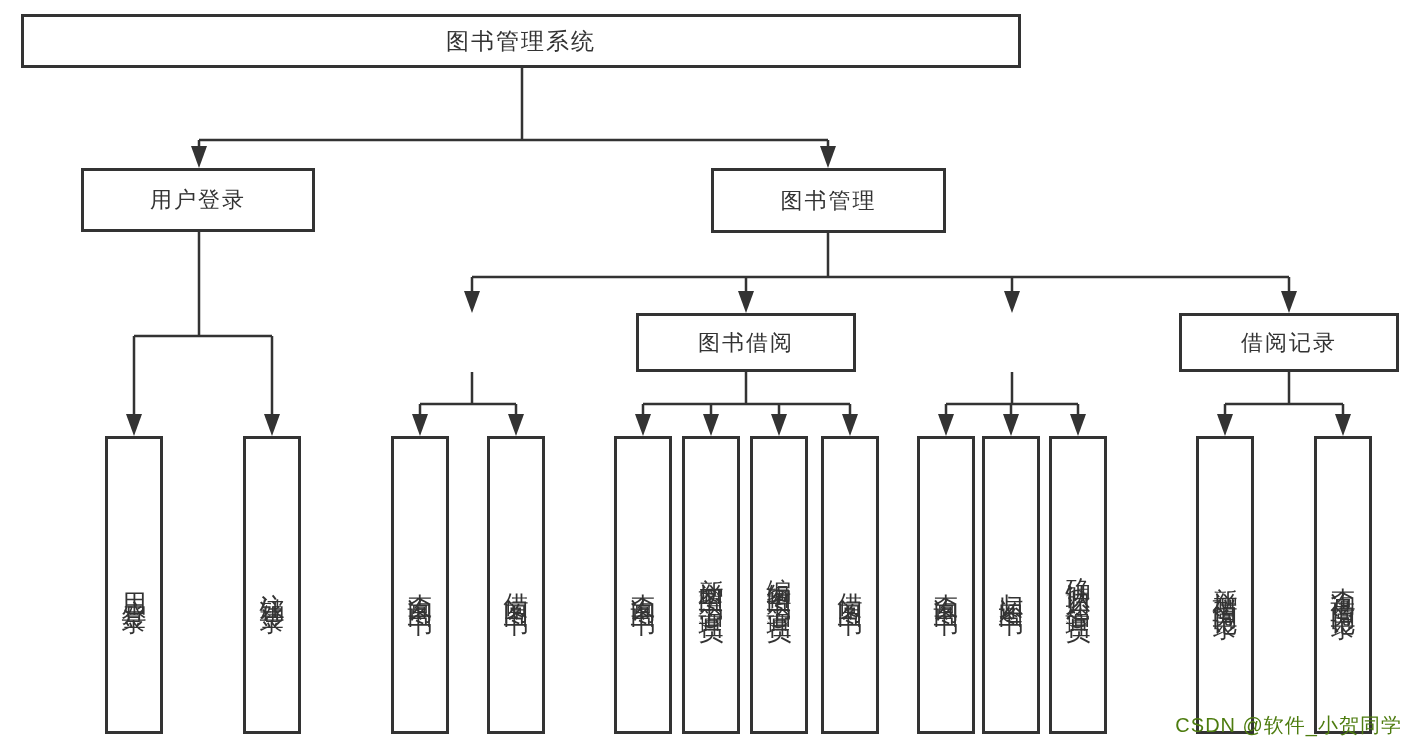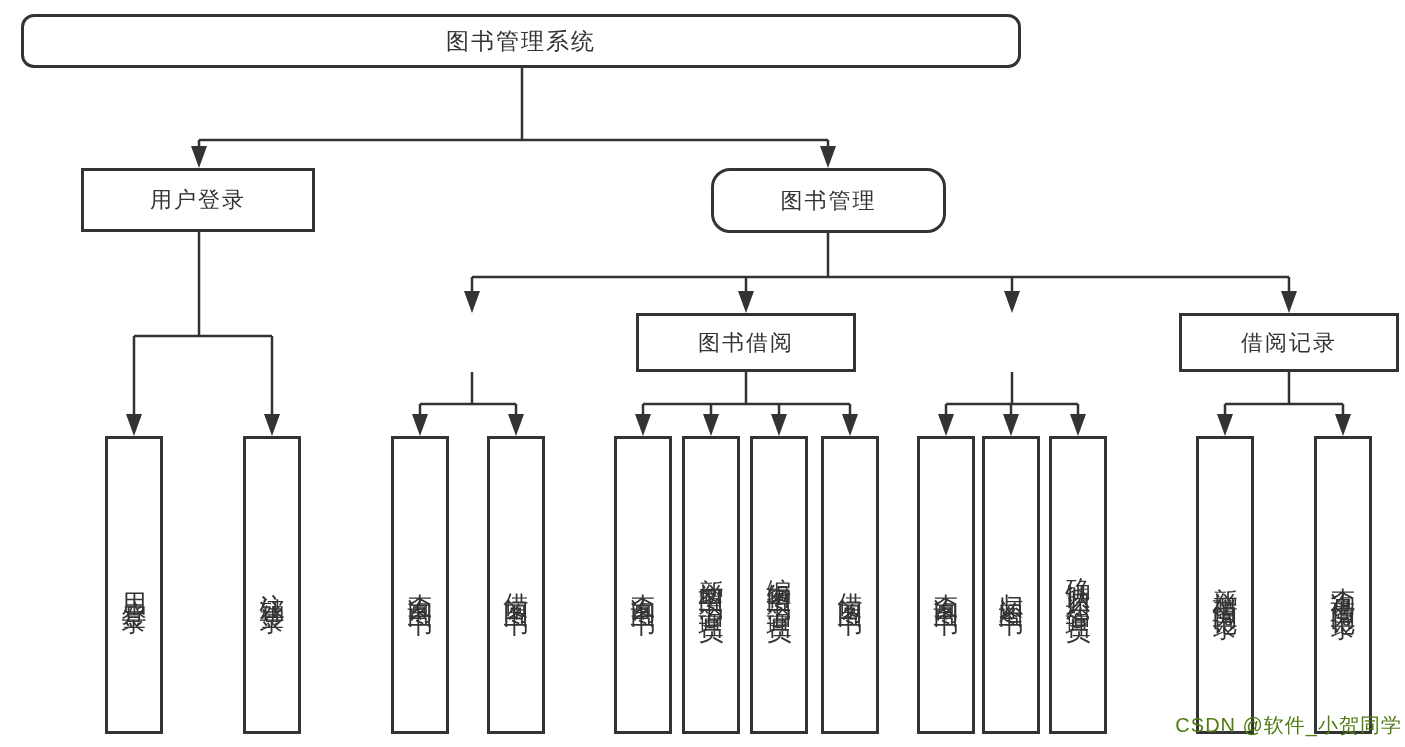--- a/index.html
+++ b/index.html
@@ -32,35 +32,34 @@
     justify-content: center;
     color: #333333;
   }
   .h-node {
     font-size: 22px;
     letter-spacing: 2px;
     white-space: nowrap;
   }
   .root-node {
     font-size: 23px;
-    border-radius: 13px;
   }
   .v-node span {
     writing-mode: vertical-rl;
     text-orientation: mixed;
     font-size: 25px;
     letter-spacing: 6px;
     line-height: 1;
     white-space: nowrap;
   }
   
   #n-root        { left: 21px;   top: 14px;  width: 1000px; height: 54px; }
   
   #n-user-login  { left: 81px;   top: 168px; width: 234px;  height: 64px; }
-  #n-book-mgmt   { left: 711px;  top: 168px; width: 235px;  height: 65px; border-radius: 19px; }
+  #n-book-mgmt   { left: 711px;  top: 168px; width: 235px;  height: 65px; }
   
   #n-new-book    { left: 362px;  top: 313px; width: 220px;  height: 59px; }
   #n-book-borrow { left: 636px;  top: 313px; width: 220px;  height: 59px; }
   #n-cur-borrow  { left: 902px;  top: 313px; width: 220px;  height: 59px; }
   #n-records     { left: 1179px; top: 313px; width: 220px;  height: 59px; }
   
   .leaf { top: 436px; height: 298px; width: 58px; }
   #n-ul-login    { left: 105px; }
   #n-ul-logout   { left: 243px; }
   #n-nb-query    { left: 391px; }

